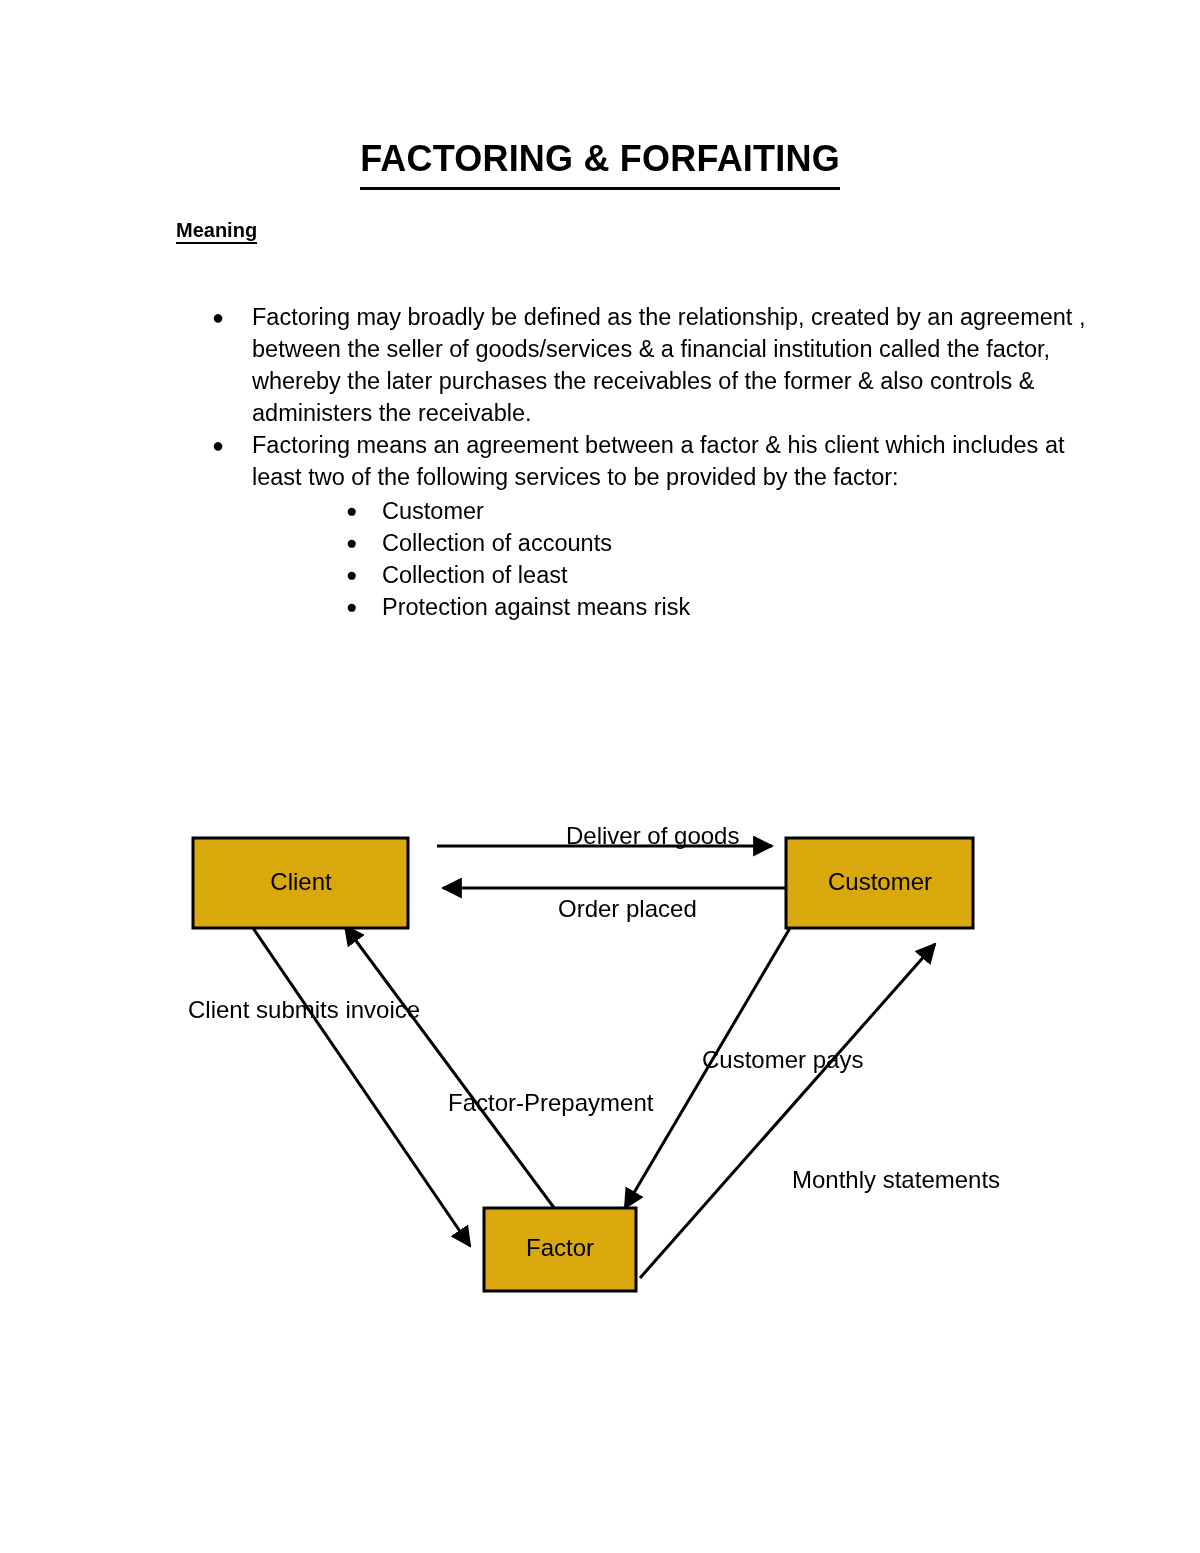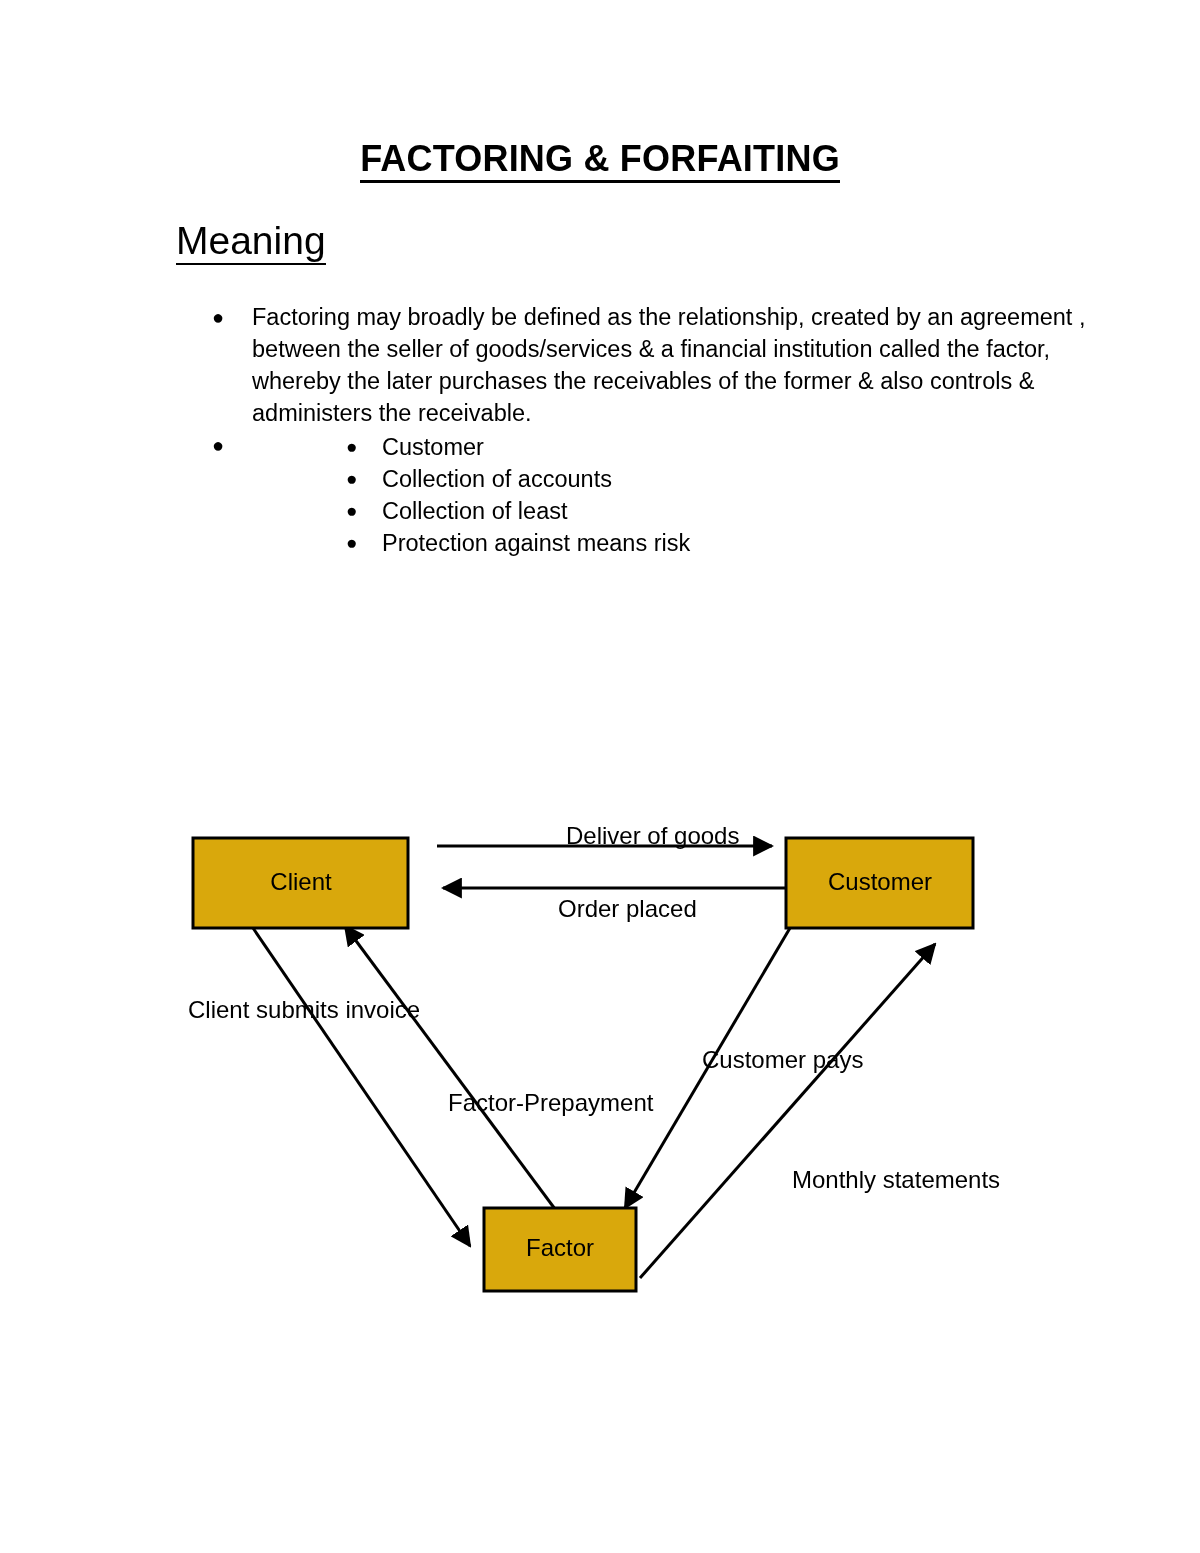--- a/index.html
+++ b/index.html
@@ -25,28 +25,28 @@
     left: 0;
     top: 138px;
     width: 1200px;
     text-align: center;
     font-size: 36px;
     font-weight: bold;
     letter-spacing: 0.2px;
   }
   .doc-title span.u {
     border-bottom: 3px solid #000;
-    padding-bottom: 1px;
+    padding-bottom: 8px;
   }
 
   .heading {
     position: absolute;
     left: 176px;
-    font-size: 39px;
-    font-weight: normal;
+    font-size: 20px;
+    font-weight: bold;
     text-align: center;
   }
   .heading span.u {
     border-bottom: 2px solid #000;
     padding-bottom: 1px;
   }
   #heading-meaning { top: 219px; }
   #heading-concept { top: 722px; }
 
   
@@ -137,20 +137,21 @@
 
   <div class="bullets">
 
     <div class="bullet-item">
       <span class="dot">●</span>
       <span>Factoring may broadly be defined as the relationship, created by an agreement , between the seller of goods/services &amp; a financial institution called the factor, whereby the later purchases the receivables of the former &amp; also controls &amp; administers the receivable.</span>
     </div>
 
     <div class="bullet-item">
       <span class="dot">●</span>
+      <span>Factoring means an agreement between a factor &amp; his client which includes at least two of the following services to be provided by the factor:</span>
     </div>
 
     <div class="subbullets">
       <div class="subbullet-item">
         <span class="dot">●</span>
         <span>Customer</span>
       </div>
       <div class="subbullet-item">
         <span class="dot">●</span>
         <span>Collection of accounts</span>

